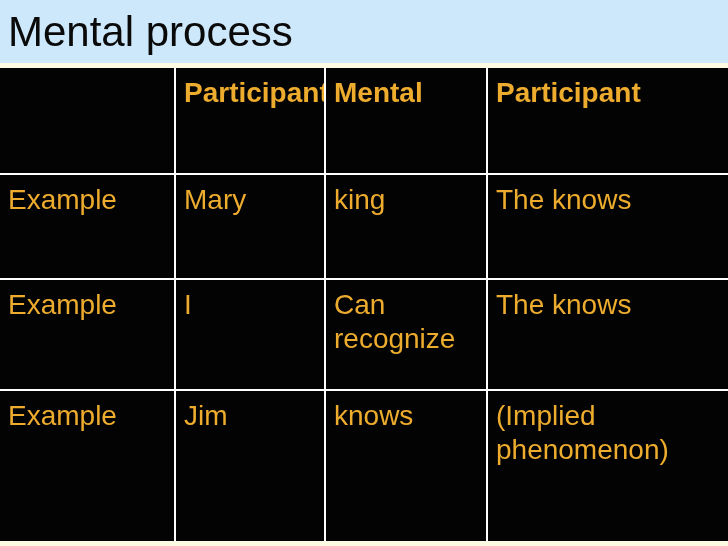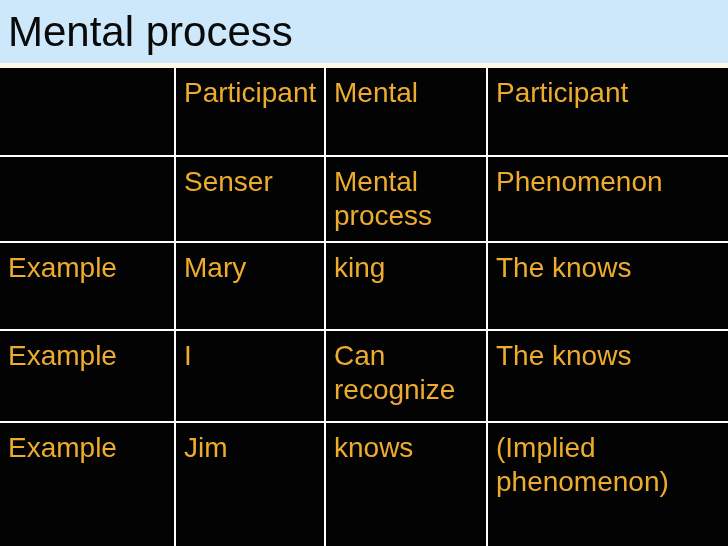--- a/index.html
+++ b/index.html
@@ -53,21 +53,21 @@
     line-height: 34px;
     overflow: hidden;
   }
   
   table.process-table tr td:first-child { border-left: none; }
   table.process-table tr td:last-child { border-right: none; }
   table.process-table tr:first-child td { border-top: none; }
   table.process-table tr:last-child td { border-bottom: none; }
   
   td.drop-one-line { padding-top: 40px; }
-  .r1 { height: 88px; }
+  .r1 { height: 88px; font-weight: bold; }
   .r2 { height: 75px; }
   .r3 { height: 88px; }
   .r4 { height: 92px; }
   .r5 { height: 126px; }
 </style>
 </head>
 <body>
 
 <div class="title-bar">
   <div class="slide-title">Mental process</div>
@@ -81,26 +81,20 @@
       <col style="width:162px">
       <col style="width:241px">
     </colgroup>
     <tbody>
       <tr class="r1">
         <td></td>
         <td>Participant</td>
         <td class="drop-one-line">Mental</td>
         <td>Participant</td>
       </tr>
-      <tr class="r2">
-        <td></td>
-        <td>Senser</td>
-        <td>Mental process</td>
-        <td>Phenomenon</td>
-      </tr>
       <tr class="r3">
         <td>Example</td>
         <td>Mary</td>
         <td>king</td>
         <td>The knows</td>
       </tr>
       <tr class="r4">
         <td>Example</td>
         <td>I</td>
         <td>Can recognize</td>

